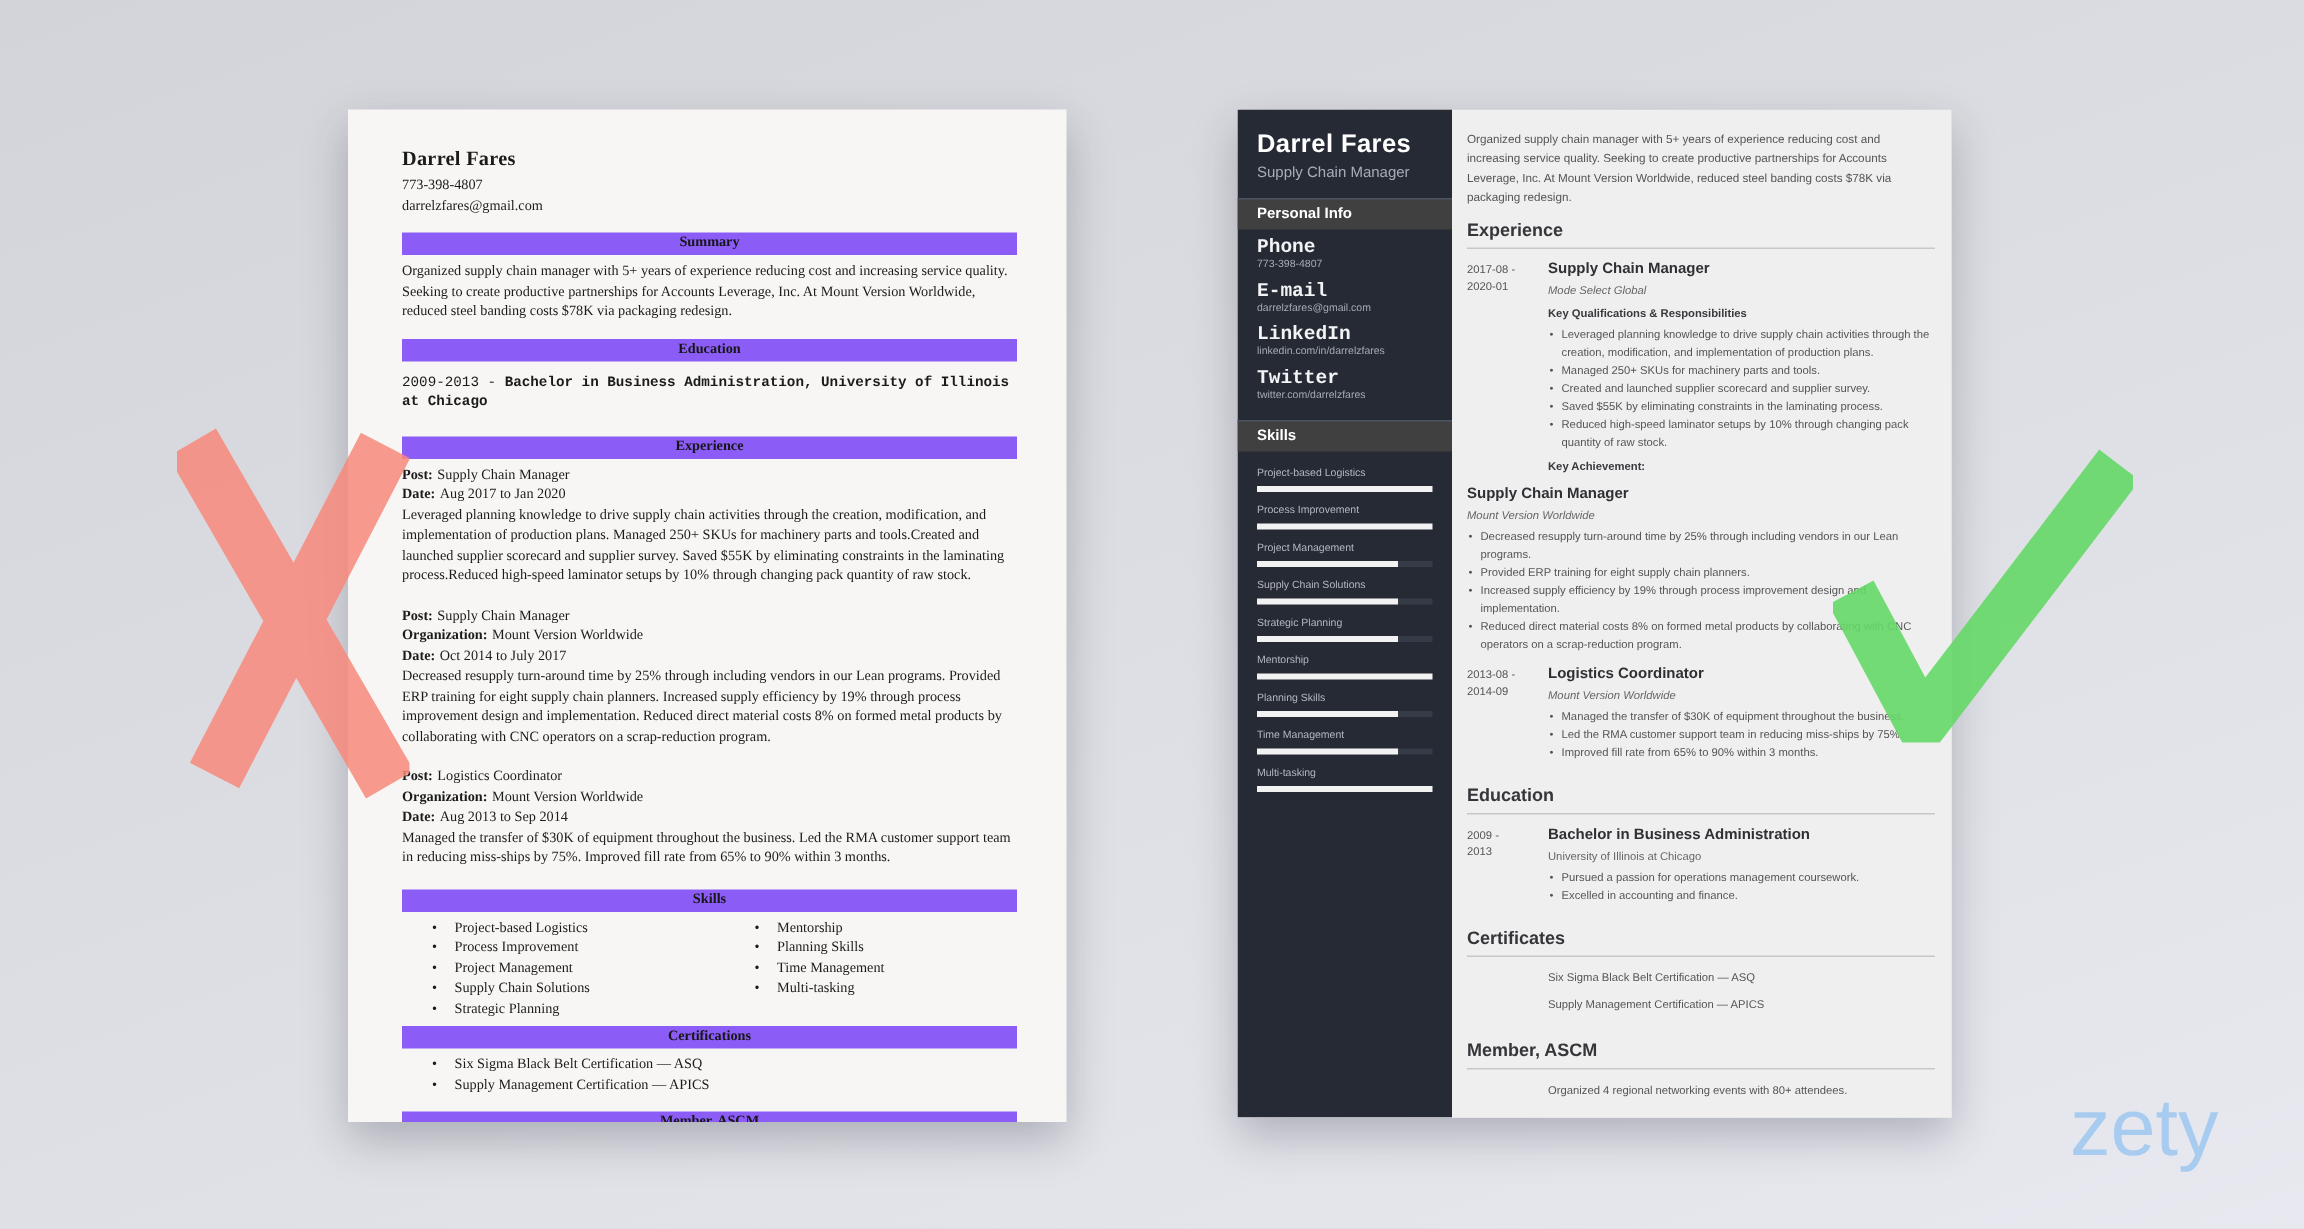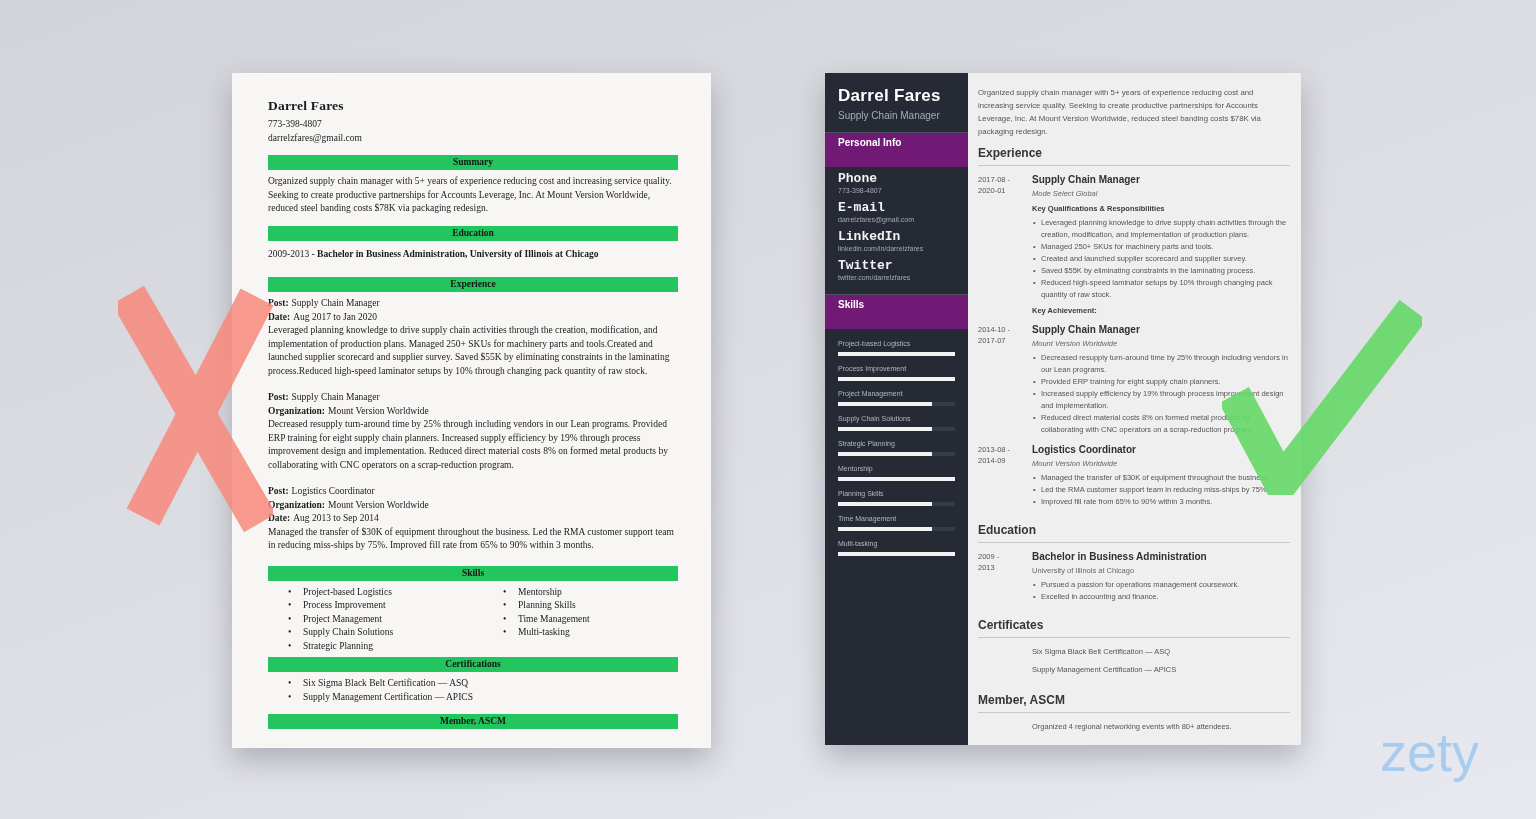--- a/index.html
+++ b/index.html
@@ -7,41 +7,41 @@
          background:linear-gradient(160deg,#d3d4d9 0%,#dcdde2 45%,#e8e9f0 100%);
          font-family:"Liberation Sans",sans-serif;}
   .page{position:absolute;overflow:hidden;box-shadow:0 12px 28px rgba(40,42,60,.28);}
 
   
   .page-bad{left:232px;top:73px;width:479px;height:675px;background:#f7f6f4;
             font-family:"Liberation Serif",serif;color:#1b1b1b;}
   .bad-inner{padding:25px 33px 0 36px;font-size:9.5px;line-height:13.5px;}
   .bad-name{font-size:13.5px;font-weight:bold;letter-spacing:.2px;line-height:16px;}
   .bad-contact{margin-top:4px;}
-  .bar{background:#22c55e;color:#161616;text-align:center;font-weight:bold;
+  .bar{background:#8b5cf6;color:#161616;text-align:center;font-weight:bold;
        font-size:9.5px;line-height:12px;padding:1px 0 2px;margin:10px 0 5px;}
   .bad-p{margin:0;}
-  .bad-edu{margin:7px 0 16px;}
+  .bad-edu{margin:7px 0 16px;font-family:Liberation Mono, monospace;}
   .bar-exp{margin-top:16px;}
   .bad-job{margin-bottom:13px;}
   .lv{margin-left:3px;}
   .two-col{display:flex;padding-left:20px;}
   .two-col ul{margin:0;padding:0;list-style:none;}
   .two-col ul:first-child{width:215px;}
   .plain-ul{margin:0;padding:0 0 0 20px;list-style:none;}
   .bad-inner li{position:relative;padding-left:15px;}
   .bad-inner li::before{content:"•";position:absolute;left:0;top:0;}
 
   
   .page-good{left:825px;top:73px;width:476px;height:672px;display:flex;}
   .sidebar{width:143px;flex-shrink:0;background:#262a34;padding-top:13px;box-sizing:border-box;}
   .sb-name{color:#fff;font-size:17px;font-weight:bold;letter-spacing:.3px;padding:0 13px;line-height:20px;}
   .sb-title{color:#a7adb8;font-size:10px;padding:4px 13px 11px;}
-  .sb-bar{background:#701a75;border-top:1px solid #4b5261;color:#fff;font-weight:bold;
-          font-size:10px;padding:4px 13px 19px;}
+  .sb-bar{background:#404040;border-top:1px solid #4b5261;color:#fff;font-weight:bold;
+          font-size:10px;padding:4px 13px 5px;}
   .sb-field{padding:7px 13px 0;}
   .sb-label{color:#f2f3f5;font-weight:bold;font-size:13px;line-height:10px;font-family:Liberation Mono, monospace;}
   .sb-value{color:#a5aab4;font-size:7px;line-height:10px;margin-top:2px;word-break:break-all;}
   .sb-skills{padding-top:2px;}
   .sb-skill{padding:8px 13px 0;}
   .sb-skill-name{color:#b3b7c0;font-size:7px;line-height:9px;}
   .track{height:4px;background:#353b47;margin-top:4px;}
   .fill{height:100%;background:#f2f2f2;}
 
   .main{flex:1;background:#efeff0;padding:13px 11px 0 10px;box-sizing:border-box;overflow:hidden;}
@@ -91,20 +91,21 @@
 
       <div class="bad-job">
         <div><b>Post:</b><span class="lv">Supply Chain Manager</span></div>
         <div><b>Date:</b><span class="lv">Aug 2017 to Jan 2020</span></div>
         <p class="bad-p">Leveraged planning knowledge to drive supply chain activities through the creation, modification, and implementation of production plans. Managed 250+ SKUs for machinery parts and tools.Created and launched supplier scorecard and supplier survey. Saved $55K by eliminating constraints in the laminating process.Reduced high-speed laminator setups by 10% through changing pack quantity of raw stock.</p>
       </div>
 
       <div class="bad-job">
         <div><b>Post:</b><span class="lv">Supply Chain Manager</span></div>
         <div><b>Organization:</b><span class="lv">Mount Version Worldwide</span></div>
+        <div><b>Date:</b><span class="lv">Oct 2014 to July 2017</span></div>
         <p class="bad-p">Decreased resupply turn-around time by 25% through including vendors in our Lean programs. Provided ERP training for eight supply chain planners. Increased supply efficiency by 19% through process improvement design and implementation. Reduced direct material costs 8% on formed metal products by collaborating with CNC operators on a scrap-reduction program.</p>
       </div>
 
       <div class="bad-job">
         <div><b>Post:</b><span class="lv">Logistics Coordinator</span></div>
         <div><b>Organization:</b><span class="lv">Mount Version Worldwide</span></div>
         <div><b>Date:</b><span class="lv">Aug 2013 to Sep 2014</span></div>
         <p class="bad-p">Managed the transfer of $30K of equipment throughout the business. Led the RMA customer support team in reducing miss-ships by 75%. Improved fill rate from 65% to 90% within 3 months.</p>
       </div>
 
@@ -239,24 +240,20 @@
             <li>Managed 250+ SKUs for machinery parts and tools.</li>
             <li>Created and launched supplier scorecard and supplier survey.</li>
             <li>Saved $55K by eliminating constraints in the laminating process.</li>
             <li>Reduced high-speed laminator setups by 10% through changing pack quantity of raw stock.</li>
           </ul>
           <div class="subhead">Key Achievement:</div>
         </div>
       </div>
 
       <div class="entry">
-        <div class="dates">
-          <div>2014-10 -</div>
-          <div>2017-07</div>
-        </div>
         <div class="entry-body">
           <div class="job-title">Supply Chain Manager</div>
           <div class="company">Mount Version Worldwide</div>
           <ul class="bullets">
             <li>Decreased resupply turn-around time by 25% through including vendors in our Lean programs.</li>
             <li>Provided ERP training for eight supply chain planners.</li>
             <li>Increased supply efficiency by 19% through process improvement design and implementation.</li>
             <li>Reduced direct material costs 8% on formed metal products by collaborating with CNC operators on a scrap-reduction program.</li>
           </ul>
         </div>

